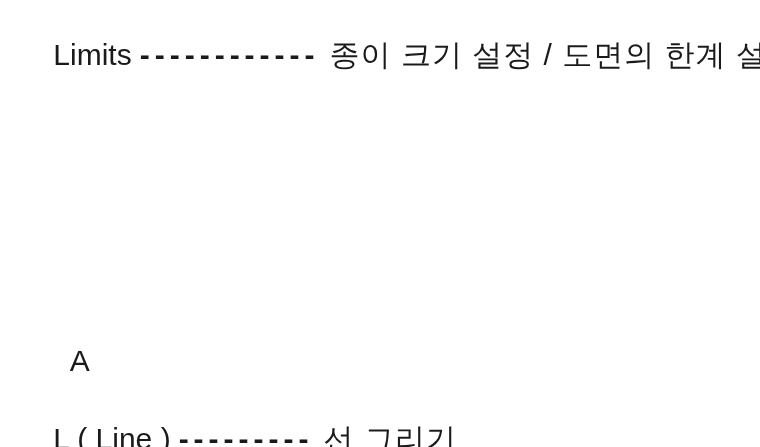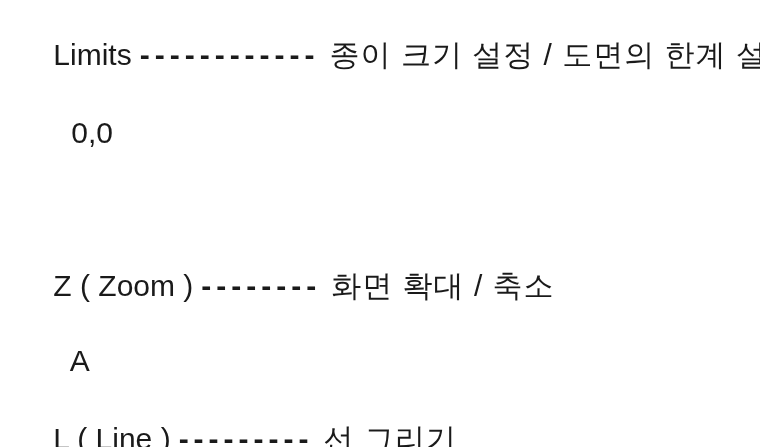--- a/index.html
+++ b/index.html
@@ -42,28 +42,22 @@
 </style>
 </head>
 <body>
 
 <div class="page">
 
   <div class="line cmd-line t0">
     <span>Limits</span><span class="dashes">------------</span><span class="desc">종이 크기 설정 / 도면의 한계 설정</span>
   </div>
 
-  <div class="line val-line t1">
-    <span>0,0</span>
-  </div>
 
 
-  <div class="line cmd-line t3">
-    <span>Z ( Zoom )</span><span class="dashes">--------</span><span class="desc">화면 확대 / 축소</span>
-  </div>
 
   <div class="line val-line t4">
     <span>A</span>
   </div>
 
   <div class="line cmd-line t5">
     <span>L ( Line )</span><span class="dashes">---------</span><span class="desc">선 그리기</span>
   </div>
 
 </div>

